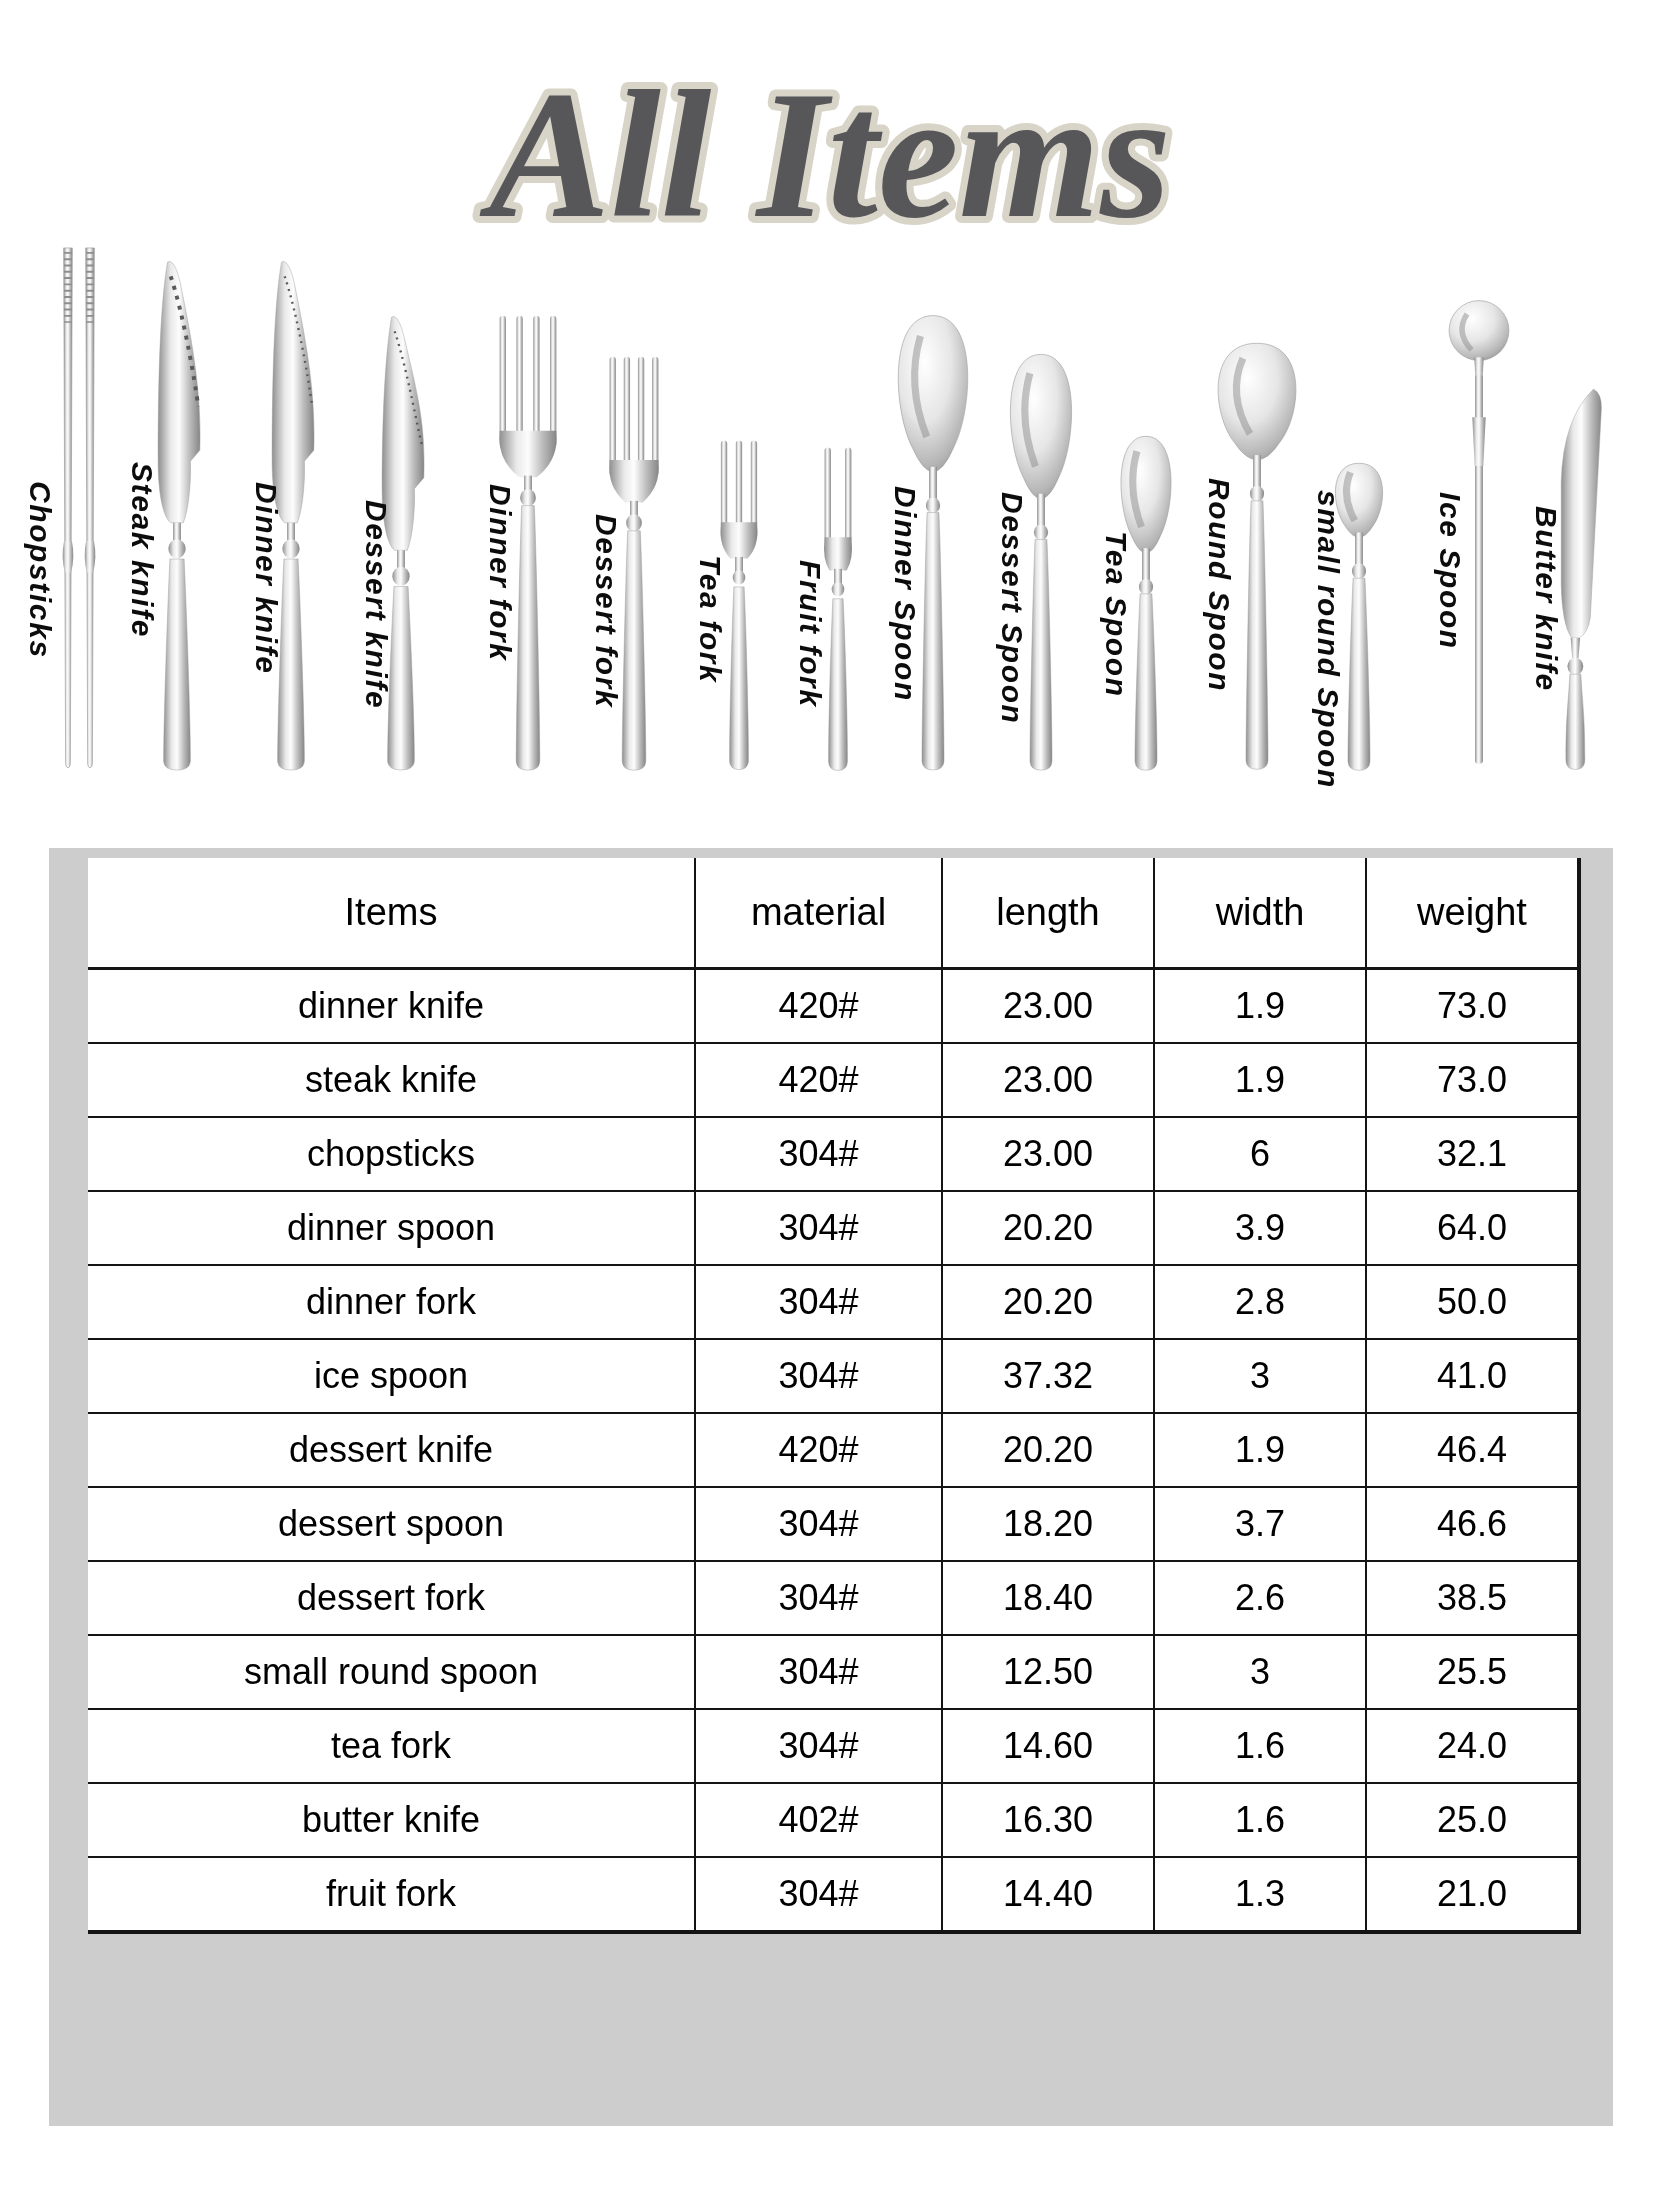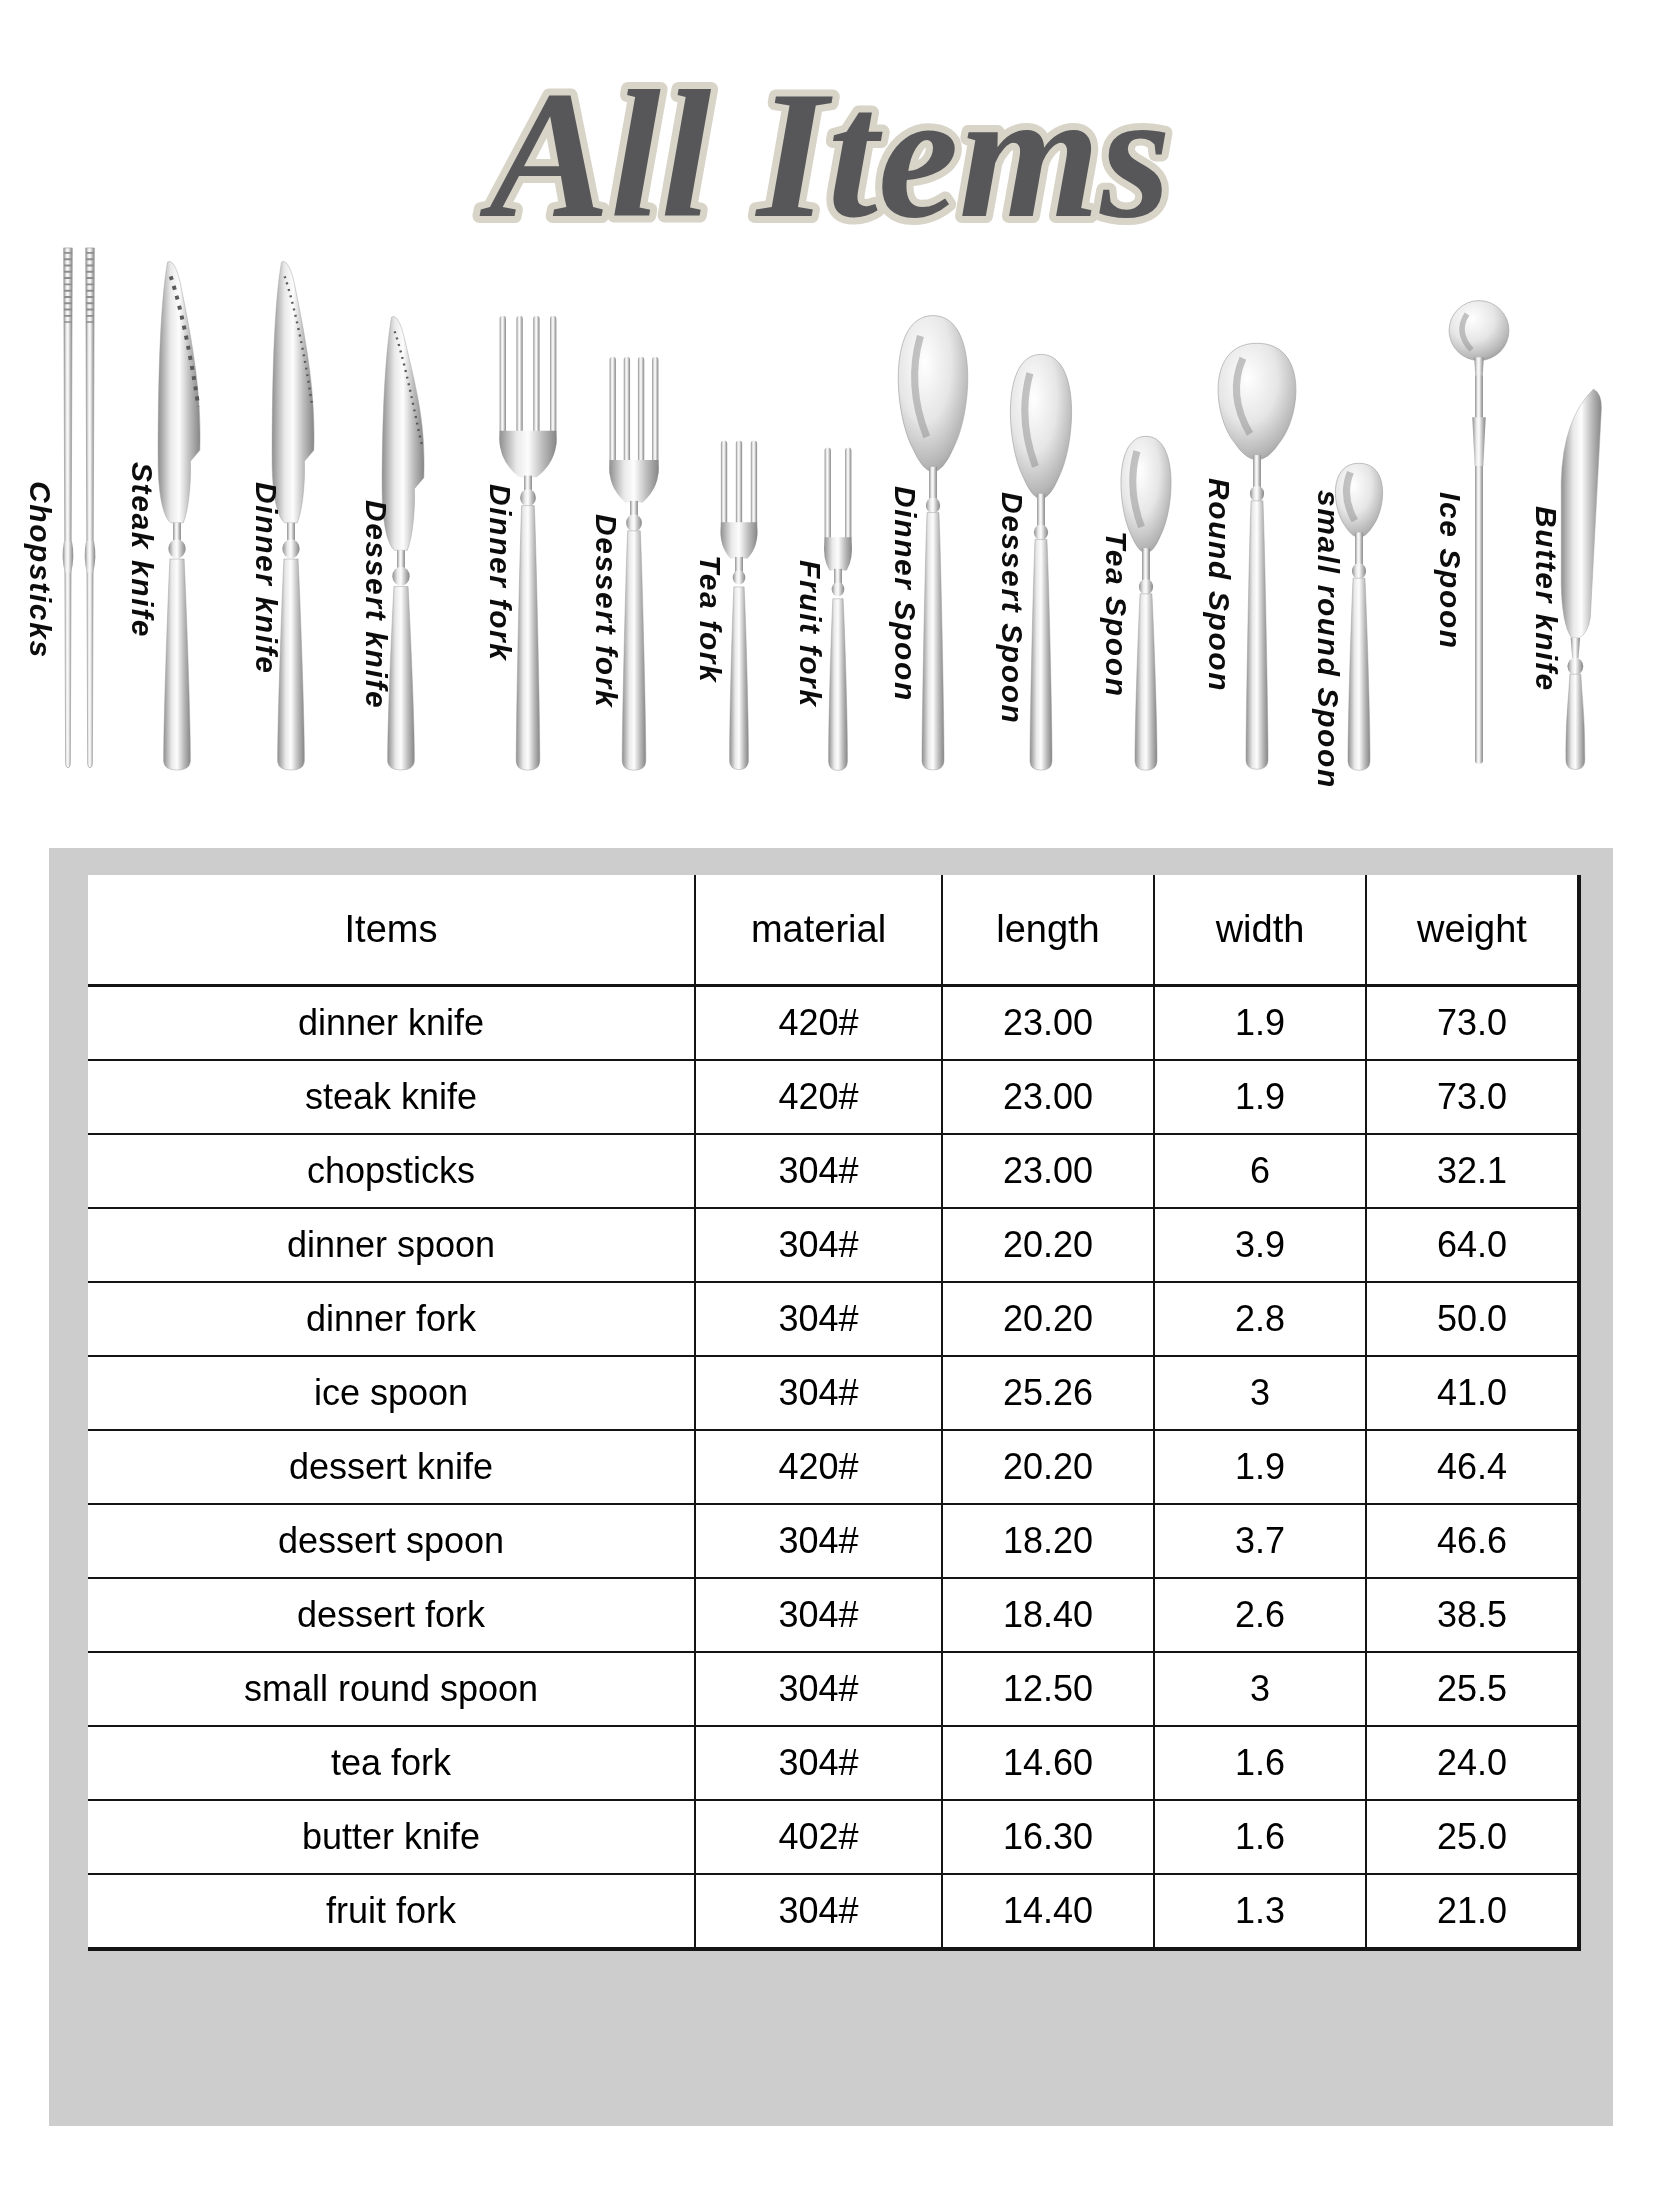--- a/index.html
+++ b/index.html
@@ -7,21 +7,21 @@
         font-family:"Liberation Sans",sans-serif;}
   #title-svg{position:absolute;left:0;top:43px;width:1660px;height:206px;}
   #title-text{font-family:"Liberation Serif",serif;font-style:italic;font-weight:700;
               font-size:230px;stroke-linejoin:round;}
   #utensils{position:absolute;left:0;top:0;width:1660px;height:790px;}
   .art{position:absolute;}
   .vlabel{position:absolute;writing-mode:vertical-rl;text-orientation:sideways;
           font:italic 700 30px/1.1 "Liberation Sans",sans-serif;color:#0c0c0c;
           letter-spacing:1.6px;white-space:nowrap;z-index:5;}
   .table-frame{position:absolute;left:49px;top:848px;width:1564px;height:1278px;
-               box-sizing:border-box;padding:27px 35px 24px 39px;}
+               box-sizing:border-box;padding:10px 35px 24px 39px;}
   #spec-table{border-collapse:collapse;table-layout:fixed;width:1491px;background:#ffffff;}
   #spec-table th,#spec-table td{border:2.4px solid #141414;text-align:center;vertical-align:middle;
                color:#000;padding:0;overflow:hidden;}
   #spec-table thead th{height:109px;font-size:38px;font-weight:400;border-top:none;border-bottom-width:3.2px;}
   #spec-table td{height:72px;font-size:36px;}
   #spec-table th:first-child,#spec-table td:first-child{border-left:none;}
   #spec-table th:last-child,#spec-table td:last-child{border-right-width:4.7px;}
   #spec-table tbody tr:last-child td{border-bottom-width:4.7px;}
 </style>
 </head>
@@ -290,21 +290,21 @@
           <tr>
             <td>dinner fork</td>
             <td>304#</td>
             <td>20.20</td>
             <td>2.8</td>
             <td>50.0</td>
           </tr>
           <tr>
             <td>ice spoon</td>
             <td>304#</td>
-            <td>25.26</td>
+            <td>37.32</td>
             <td>3</td>
             <td>41.0</td>
           </tr>
           <tr>
             <td>dessert knife</td>
             <td>420#</td>
             <td>20.20</td>
             <td>1.9</td>
             <td>46.4</td>
           </tr>

